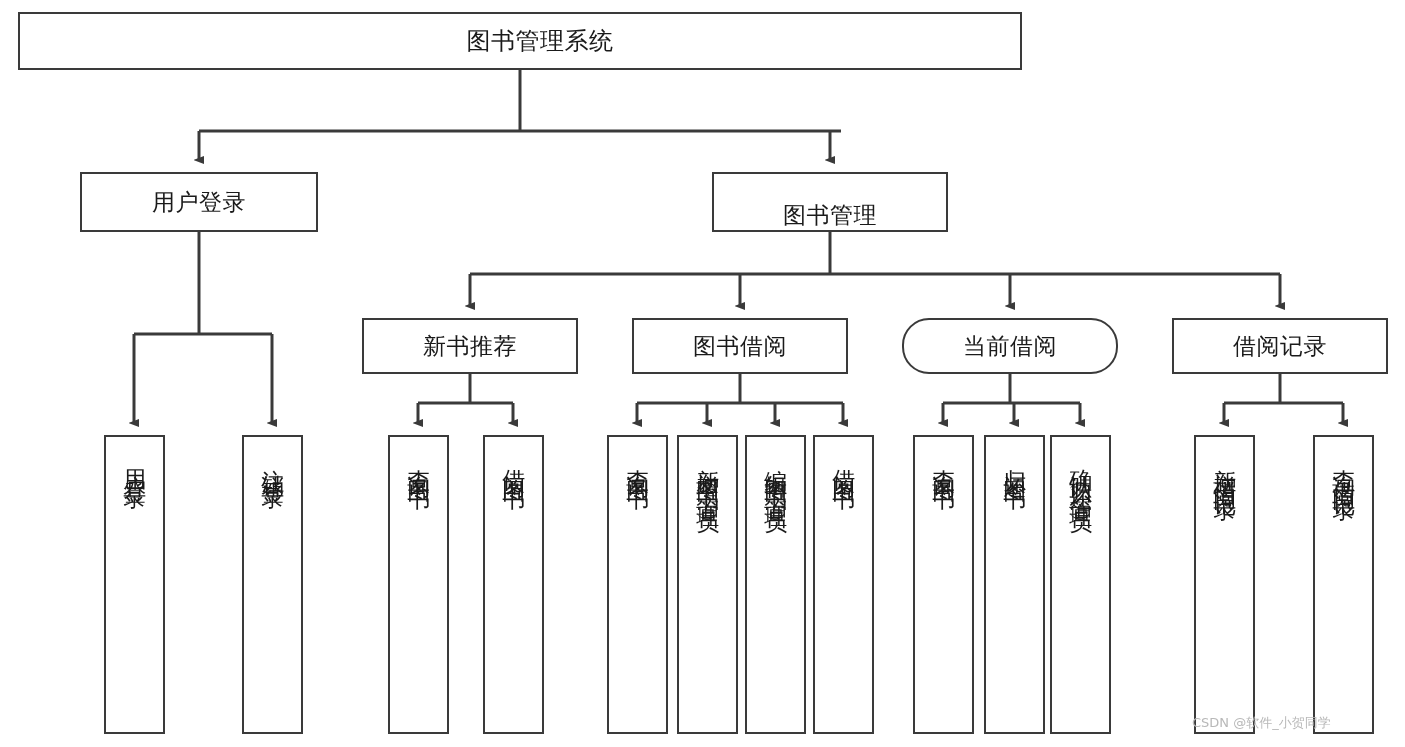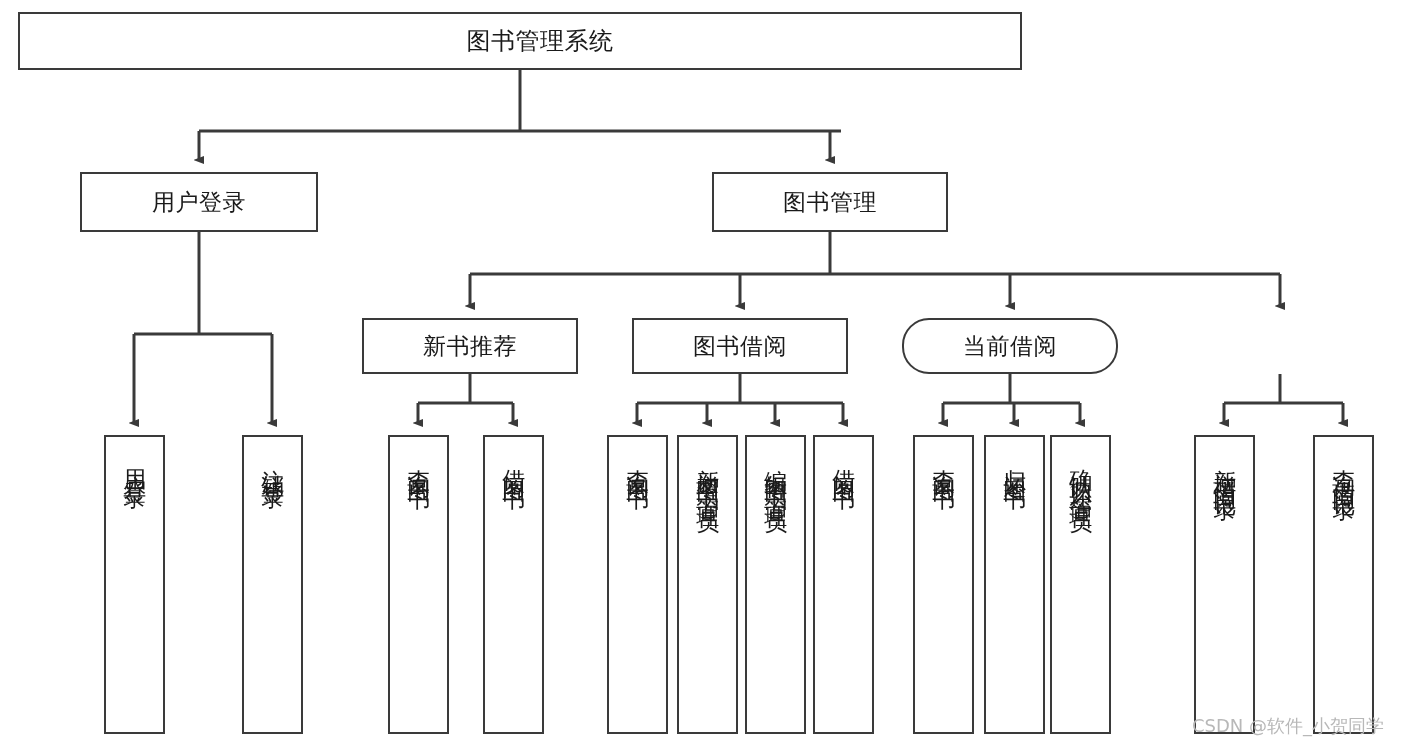--- a/index.html
+++ b/index.html
@@ -53,21 +53,21 @@
   .node.vert .label {
     writing-mode: vertical-rl;
     text-orientation: upright;
     font-size: 23px;
     line-height: 1.1;
     letter-spacing: 6px;
   }
   .watermark {
     position: absolute;
     color: #b8b8b8;
-    font-size: 18px;
+    font-size: 13px;
     white-space: nowrap;
     font-family: "DejaVu Sans", "Liberation Sans", sans-serif;
   }
 </style>
 </head>
 <body>
 
 <div id="canvas">
 
   <svg class="edges" viewBox="0 0 1405 747" xmlns="http://www.w3.org/2000/svg">
@@ -120,32 +120,35 @@
     </g>
   </svg>
 
   <div class="node horiz root" style="left:18px; top:12px; width:1004px; height:58px;padding-left:40px;">
     <span class="label">图书管理系统</span>
   </div>
 
   <div class="node horiz" style="left:80px; top:172px; width:238px; height:60px;">
     <span class="label">用户登录</span>
   </div>
-  <div class="node horiz" style="left:712px; top:172px; width:236px; height:60px;">
+  <div class="node horiz" style="left:712px; top:172px; width:236px; height:60px;align-items:flex-end;">
     <span class="label">图书管理</span>
   </div>
 
   <div class="node horiz" style="left:632px; top:318px; width:216px; height:56px;">
     <span class="label">图书借阅</span>
   </div>
   <div class="node horiz" style="left:362px; top:318px; width:216px; height:56px;">
     <span class="label">新书推荐</span>
   </div>
   <div class="node horiz" style="left:902px; top:318px; width:216px; height:56px;border-radius:27px;">
     <span class="label">当前借阅</span>
+  </div>
+  <div class="node horiz" style="left:1172px; top:318px; width:216px; height:56px;">
+    <span class="label">借阅记录</span>
   </div>
 
   <div class="node vert" style="left:104px; top:435px; width:61px; height:299px;">
     <span class="label">用户登录</span>
   </div>
   <div class="node vert" style="left:242px; top:435px; width:61px; height:299px;">
     <span class="label">注销登录</span>
   </div>
   <div class="node vert" style="left:388px; top:435px; width:61px; height:299px;">
     <span class="label">查询图书</span>

